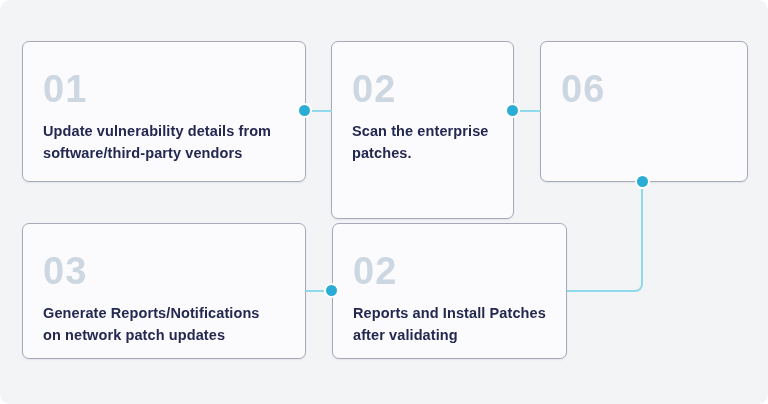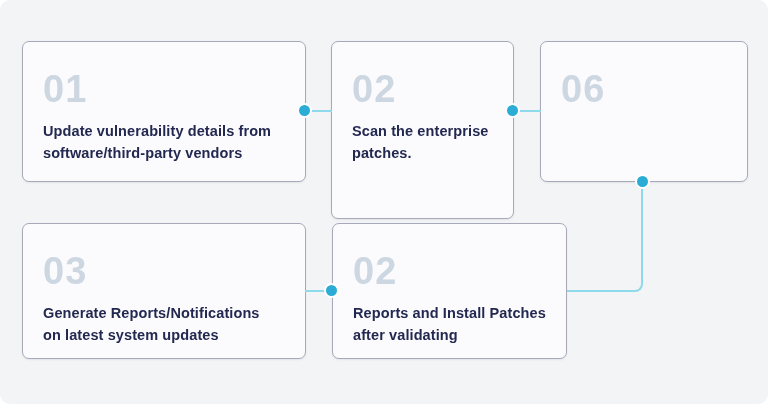--- a/index.html
+++ b/index.html
@@ -83,21 +83,21 @@
 patches.</div>
   </div>
 
   <div class="card c3">
     <div class="num">06</div>
   </div>
 
   <div class="card c5">
     <div class="num">03</div>
     <div class="label">Generate Reports/Notifications
-on latest system updates</div>
+on network patch updates</div>
   </div>
 
   <div class="card c4">
     <div class="num">02</div>
     <div class="label">Reports and Install Patches
 after validating</div>
   </div>
 
 </div>
 

